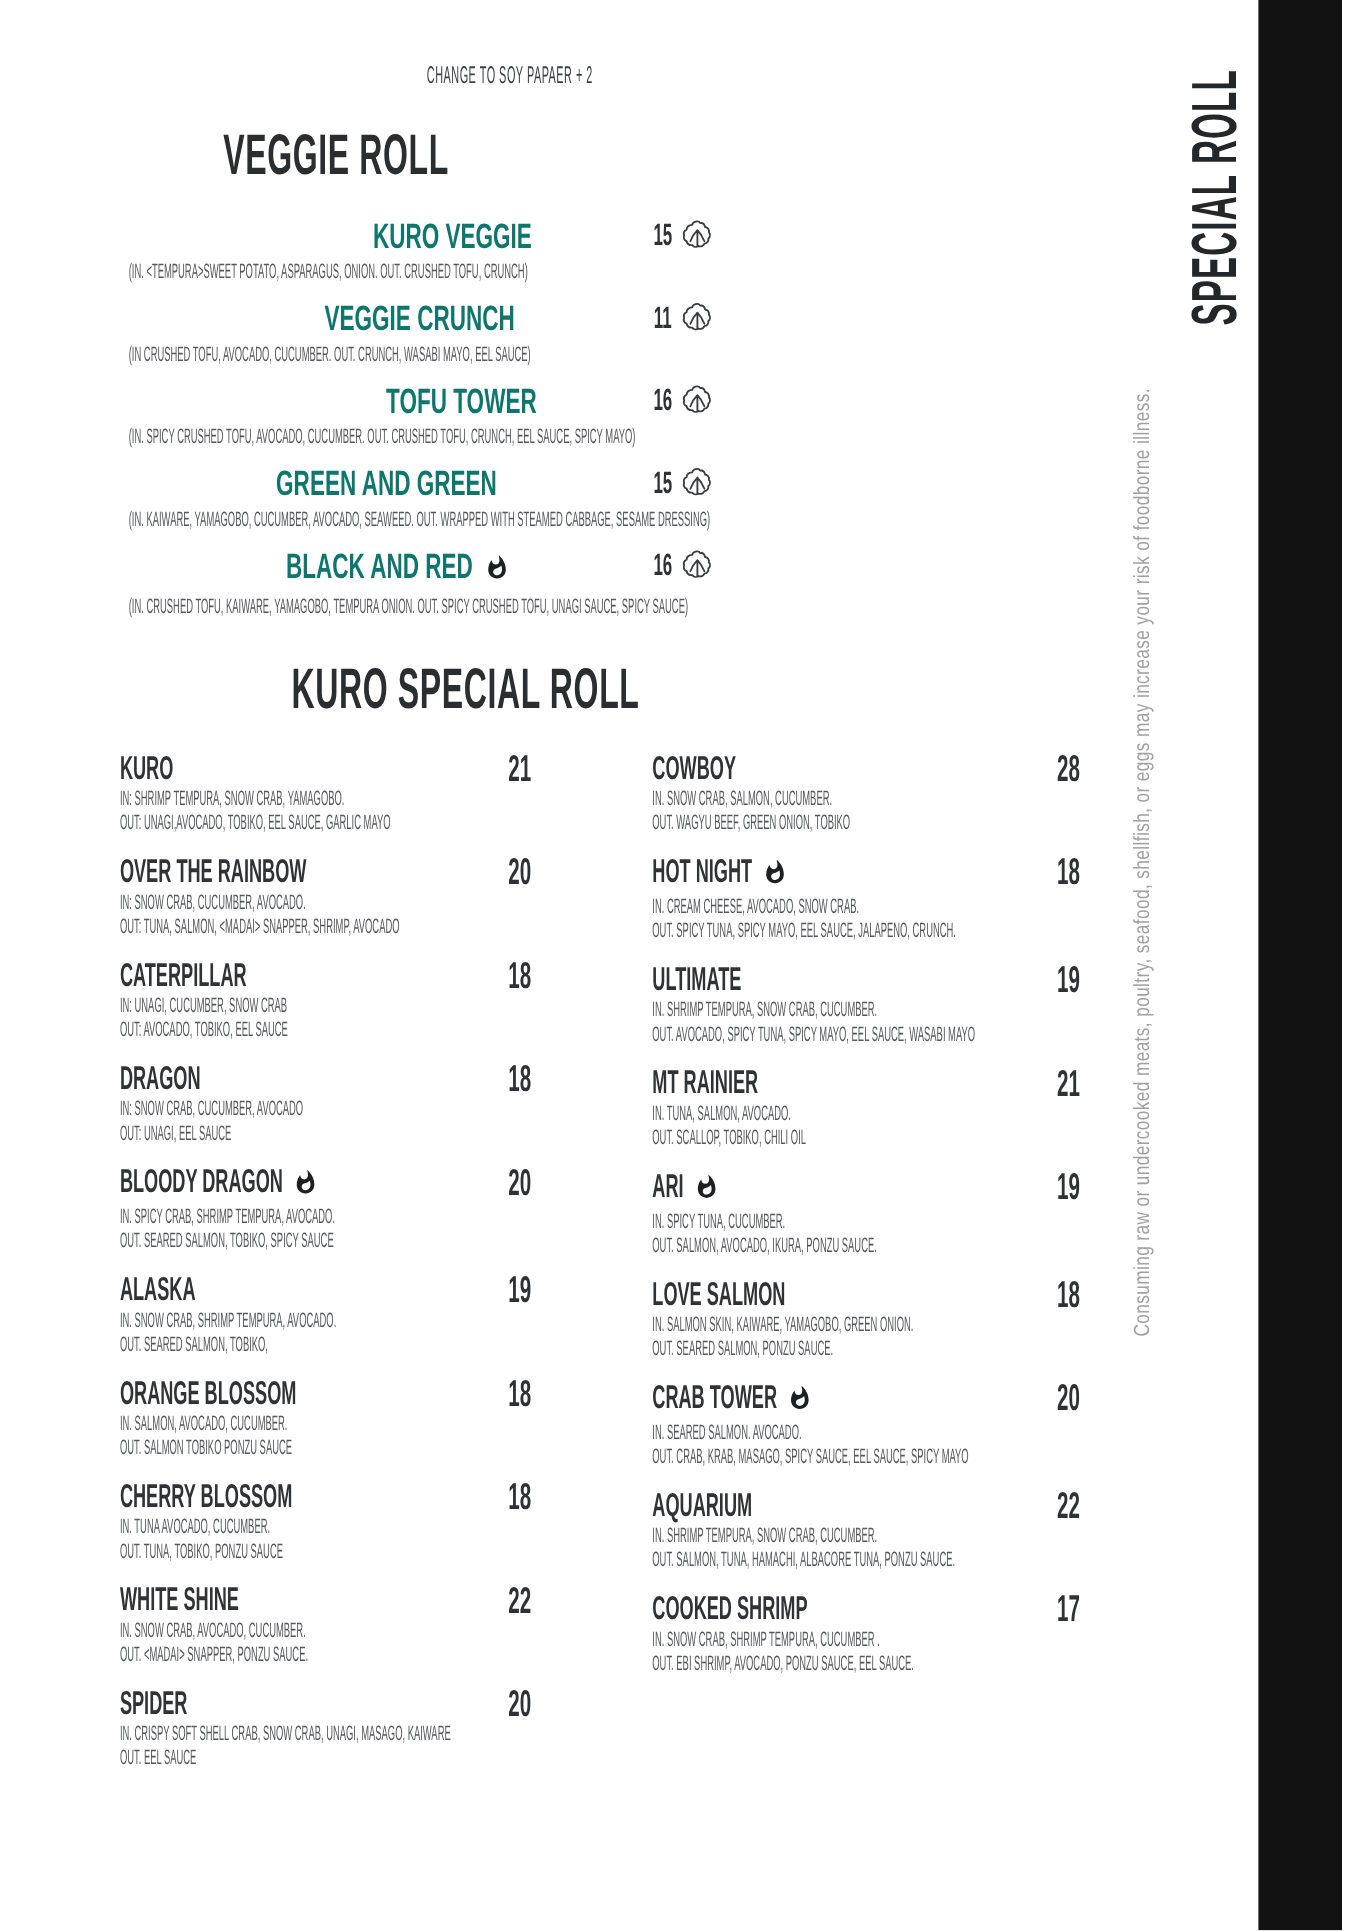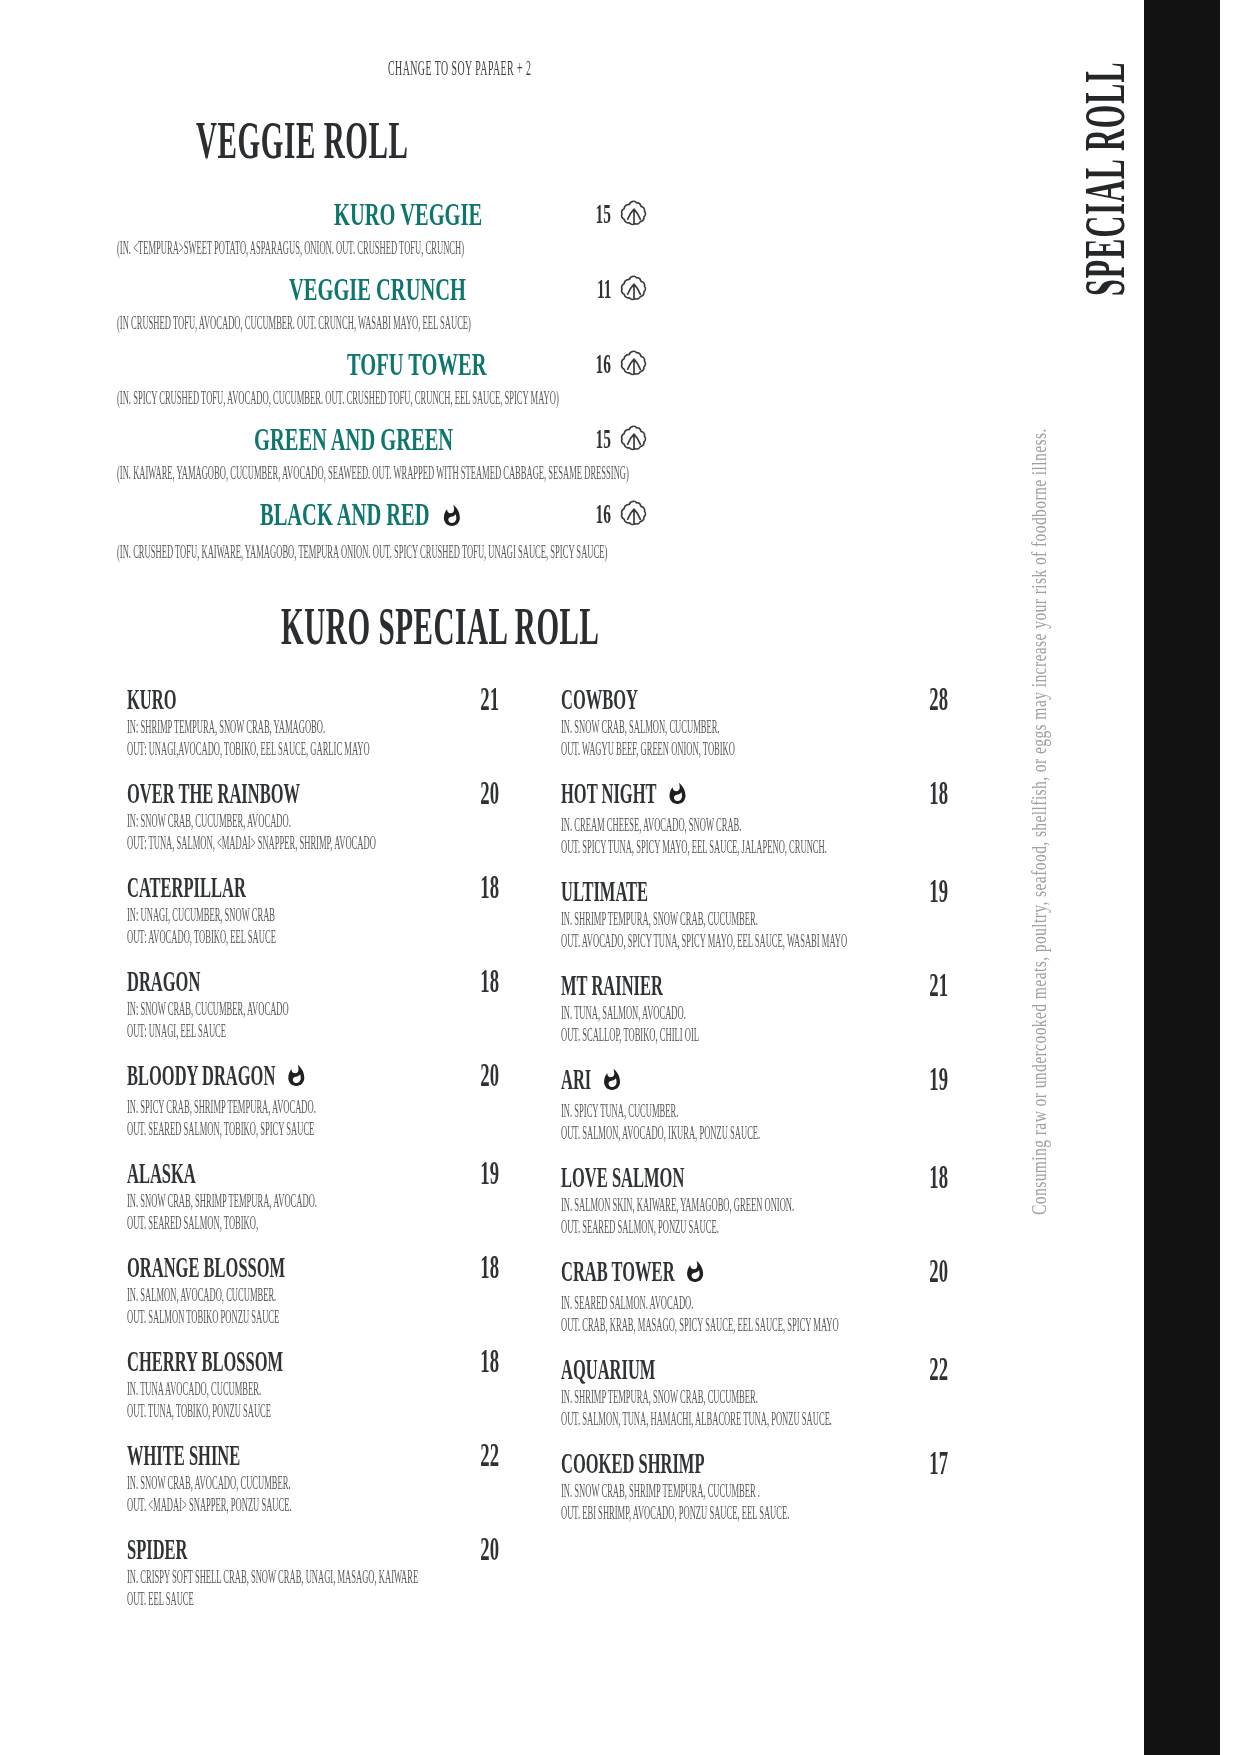--- a/index.html
+++ b/index.html
@@ -1,18 +1,18 @@
 <!DOCTYPE html>
 <html><head>
 <meta charset="utf-8">
 <style>
   html,body { margin:0; padding:0; background:#ffffff; }
   .page {
     position:relative; width:1220px; height:1755px; background:#ffffff;
-    font-family:Liberation Serif, serif; overflow:hidden; color:#2f3234;
+    font-family:Liberation Sans, sans-serif; overflow:hidden; color:#2f3234;
   }
 
   
   .cx-title, .cx-name, .cx-desc, .cx-price, .vg-cx-name {
     display:inline-block; white-space:nowrap; transform-origin:0 0;
   }
   .cx-title   { transform:scaleX(.56); }
   .cx-name    { transform:scaleX(.55); }
   .vg-cx-name { transform:scaleX(.64); }
   .cx-desc    { transform:scaleX(.45); }
@@ -39,23 +39,23 @@
   
   .veggie-section { position:absolute; left:117px; top:114px; width:538px; }
   .vg-item  { display:flex; margin-bottom:7px; align-items:flex-start; }
   .vg-text  { flex:1; min-width:0; }
   .vg-item .item-name { font-size:32px; line-height:44px; font-weight:bold; color:#0f766e;text-align:right; }
   .vg-item .item-desc { font-size:19px; line-height:24px; color:#55585a; }
   .vg-item .item-price { width:46px; text-align:right; font-size:28px; line-height:44px; font-weight:bold; color:#2f3234; }
   .vg-icon  { width:38px; margin-left:6px; padding-top:5px; }
 
   
-  .special-section { position:absolute; left:127px; top:600px; width:876px; }
+  .special-section { position:absolute; left:109px; top:600px; width:876px; }
   .sp-columns { display:flex; }
-  .sp-col-left  { width:380px; margin-right:54px; }
+  .sp-col-left  { width:380px; margin-right:104px; }
   .sp-col-right { width:395px; }
   .sp-item  { display:flex; margin-bottom:16px; align-items:flex-start; }
   .sp-text  { flex:1; min-width:0; }
   .sp-item .item-name { font-size:30px; line-height:34px; font-weight:bold; color:#303335; }
   .sp-item .item-desc { font-size:19px; line-height:22px; color:#55585a; }
   .sp-item .item-price { width:50px; text-align:center; font-size:34px; line-height:34px; font-weight:bold; color:#2f3234; }
 
   
   .disclaimer {
     position:absolute; left:1026px; top:1215px; white-space:nowrap;

